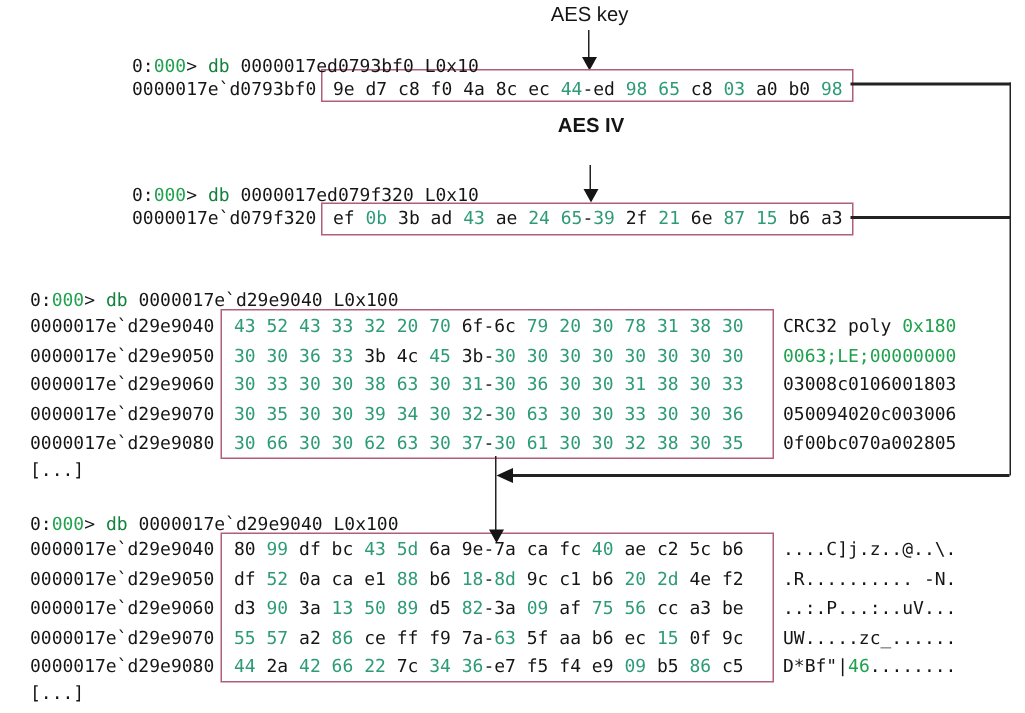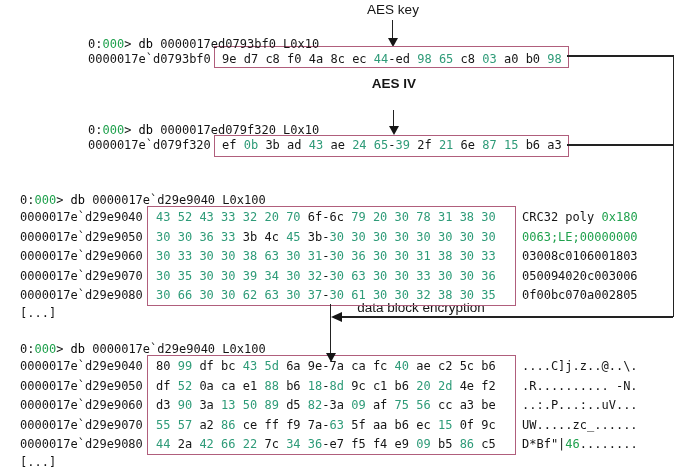--- a/index.html
+++ b/index.html
@@ -11,30 +11,29 @@
   .ann{position:absolute;font-family:"Liberation Sans",sans-serif;font-size:13.5px;color:#151515;
        text-align:center;white-space:nowrap;}
   .box{position:absolute;border:1.4px solid #b05e7c;}
   .hline,.vline{position:absolute;background:#222222;}
   .tri{position:absolute;width:0;height:0;}
   .tri-down{border-left:5px solid transparent;border-right:5px solid transparent;border-top:9px solid #151515;}
   .tri-left{border-top:5px solid transparent;border-bottom:5px solid transparent;border-right:11px solid #151515;}
   .c-black{color:#151515;}
   .c-teal{color:#2e9b78;}
   .c-green{color:#1fa14d;}
-  .c-blue{color:#000000;}
+  .c-blue{color:#15803d;}
 </style>
 </head>
 <body>
 
 <div class="canvas">
 
   <div class="ann" style="left:360px;top:2px;width:66px;">AES key</div>
   <div class="ann" style="left:369px;top:76px;width:50px;font-weight:bold;">AES IV</div>
-  <div class="ann" style="left:348px;top:300px;width:146px;">data block encryption</div>
 
   <div class="vline" style="left:391.5px;top:20px;width:1.5px;height:19px;"></div>
   <div class="tri tri-down" style="left:387.5px;top:38px;"></div>
 
   <div class="vline" style="left:392.5px;top:110px;width:1.5px;height:17px;"></div>
   <div class="tri tri-down" style="left:388.5px;top:126px;"></div>
 
   <div class="box" style="left:214px;top:46px;width:353px;height:20px;"></div>
   <div class="box" style="left:214px;top:135px;width:353px;height:20px;"></div>
   <div class="box" style="left:147px;top:206px;width:367px;height:98px;"></div>

